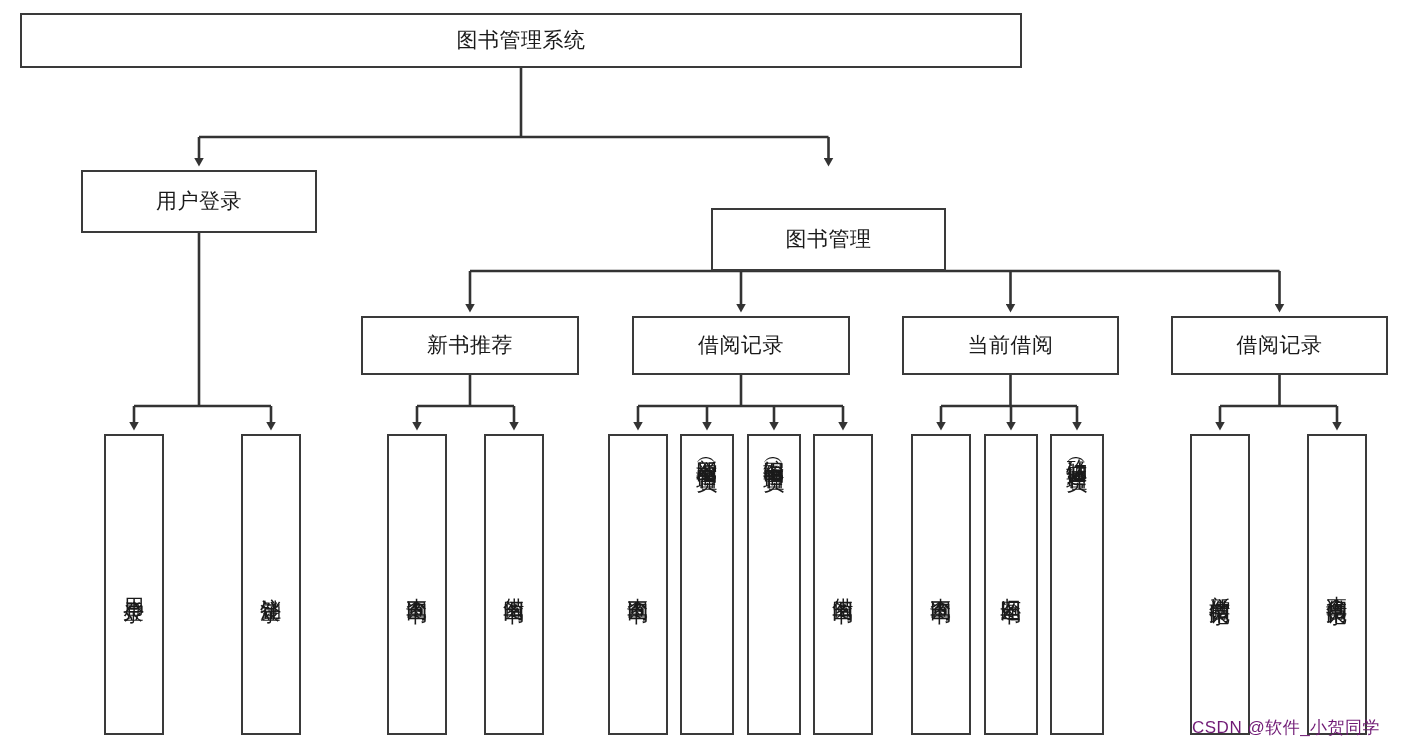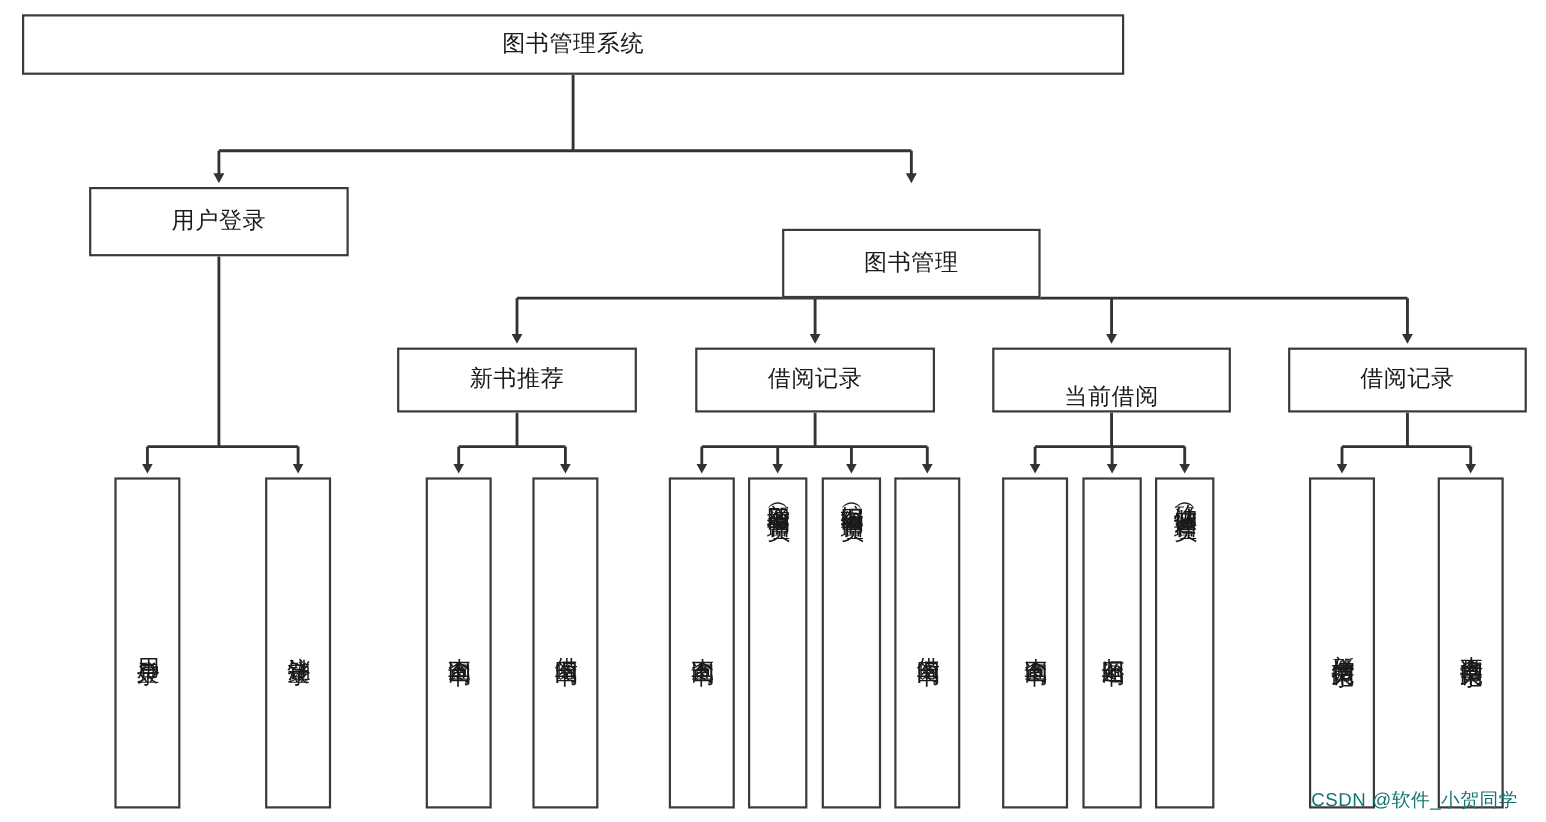--- a/index.html
+++ b/index.html
@@ -55,21 +55,21 @@
     white-space: normal;
     text-align: center;
   }
   .node.leaf.centered {
     align-items: center;
     padding-top: 0;
   }
   .watermark {
     position: absolute;
     font-size: 17px;
-    color: #0f766e;
+    color: #701a75;
     white-space: nowrap;
     letter-spacing: 0.5px;
   }
 </style>
 </head>
 <body>
 
 <div id="canvas">
 
   <svg id="wires" viewBox="0 0 1405 747" xmlns="http://www.w3.org/2000/svg">
@@ -124,21 +124,21 @@
       </div>
       <div class="node" style="left: 711px; top: 170px; width: 235px; height: 63px; margin-top: 38px;">
         <span class="node-label">图书管理</span>
       </div>
       <div class="node" style="left: 361px; top: 316px; width: 218px; height: 59px;">
         <span class="node-label">新书推荐</span>
       </div>
       <div class="node" style="left: 632px; top: 316px; width: 218px; height: 59px;">
         <span class="node-label">借阅记录</span>
       </div>
-      <div class="node" style="left: 902px; top: 316px; width: 217px; height: 59px; align-items: flex-end;">
+      <div class="node" style="left: 902px; top: 316px; width: 217px; height: 59px;">
         <span class="node-label">当前借阅</span>
       </div>
       <div class="node" style="left: 1171px; top: 316px; width: 217px; height: 59px;">
         <span class="node-label">借阅记录</span>
       </div>
       <div class="node leaf centered" style="left: 104px; top: 434px; width: 60px; height: 301px;">
         <span class="node-label">用户登录</span>
       </div>
       <div class="node leaf centered" style="left: 241px; top: 434px; width: 60px; height: 301px;">
         <span class="node-label">注销登录</span>

